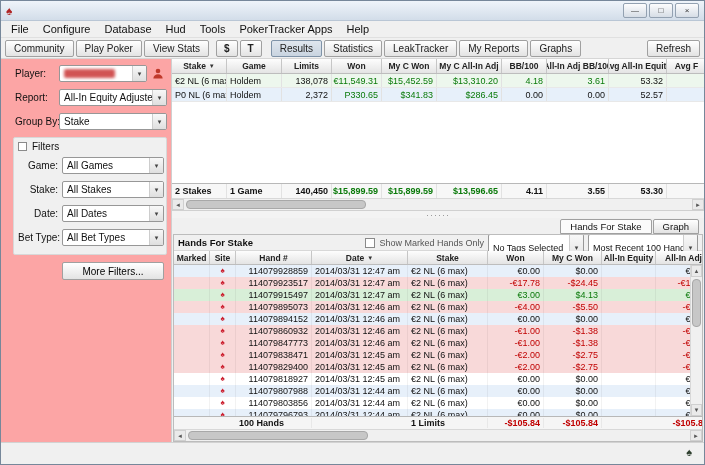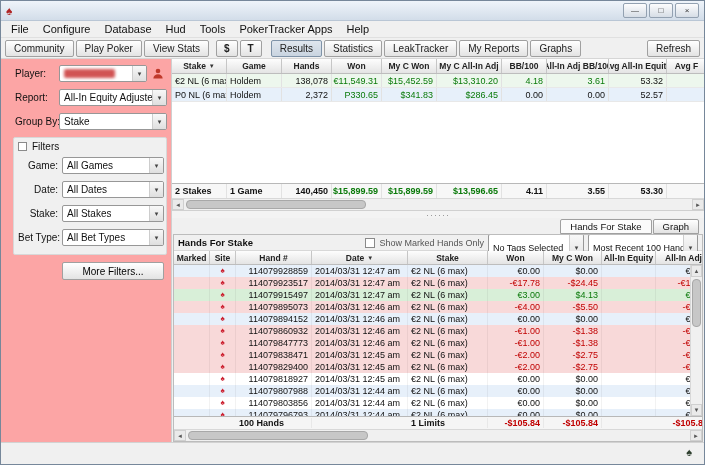--- a/index.html
+++ b/index.html
@@ -181,30 +181,30 @@
         </div>
         <div id="filter-rows">
             <div class="field-row">
               <span class="field-label flabel">Game:</span>
               <div class="dd">
                 <span class="dd-val">All Games</span>
                 <span class="dd-arrow">▾</span>
               </div>
             </div>
             <div class="field-row">
+              <span class="field-label flabel">Stake:</span>
+              <div class="dd">
+                <span class="dd-val">All Stakes</span>
+                <span class="dd-arrow">▾</span>
+              </div>
+            </div>
+            <div class="field-row">
               <span class="field-label flabel">Date:</span>
               <div class="dd">
                 <span class="dd-val">All Dates</span>
-                <span class="dd-arrow">▾</span>
-              </div>
-            </div>
-            <div class="field-row">
-              <span class="field-label flabel">Stake:</span>
-              <div class="dd">
-                <span class="dd-val">All Stakes</span>
                 <span class="dd-arrow">▾</span>
               </div>
             </div>
             <div class="field-row">
               <span class="field-label flabel">Bet Type:</span>
               <div class="dd">
                 <span class="dd-val">All Bet Types</span>
                 <span class="dd-arrow">▾</span>
               </div>
             </div>
@@ -216,21 +216,21 @@
         <button class="more-btn">More Filters...</button>
       </div>
     </div>
 
     <div class="main">
 
       <div class="results-panel">
         <div class="rt-head" id="rt-head">
             <div class="rt-col rt-h" style="width: 55px;">Stake<span class="sorticon">▼</span></div>
             <div class="rt-col rt-h" style="width: 55px;">Game</div>
-            <div class="rt-col rt-h" style="width: 50px;">Hands</div>
+            <div class="rt-col rt-h" style="width: 50px;">Limits</div>
             <div class="rt-col rt-h" style="width: 50px;">Won</div>
             <div class="rt-col rt-h" style="width: 55px;">My C Won</div>
             <div class="rt-col rt-h" style="width: 65px;">My C All-In Adj</div>
             <div class="rt-col rt-h" style="width: 45px;">BB/100</div>
             <div class="rt-col rt-h" style="width: 62px;">All-In Adj BB/100</div>
             <div class="rt-col rt-h" style="width: 58px;">Avg All-In Equity</div>
             <div class="rt-col rt-h" style="width: 40px;">Avg F</div>
           </div>
         <div id="rt-body">
             <div class="rt-row bg-greenish">

